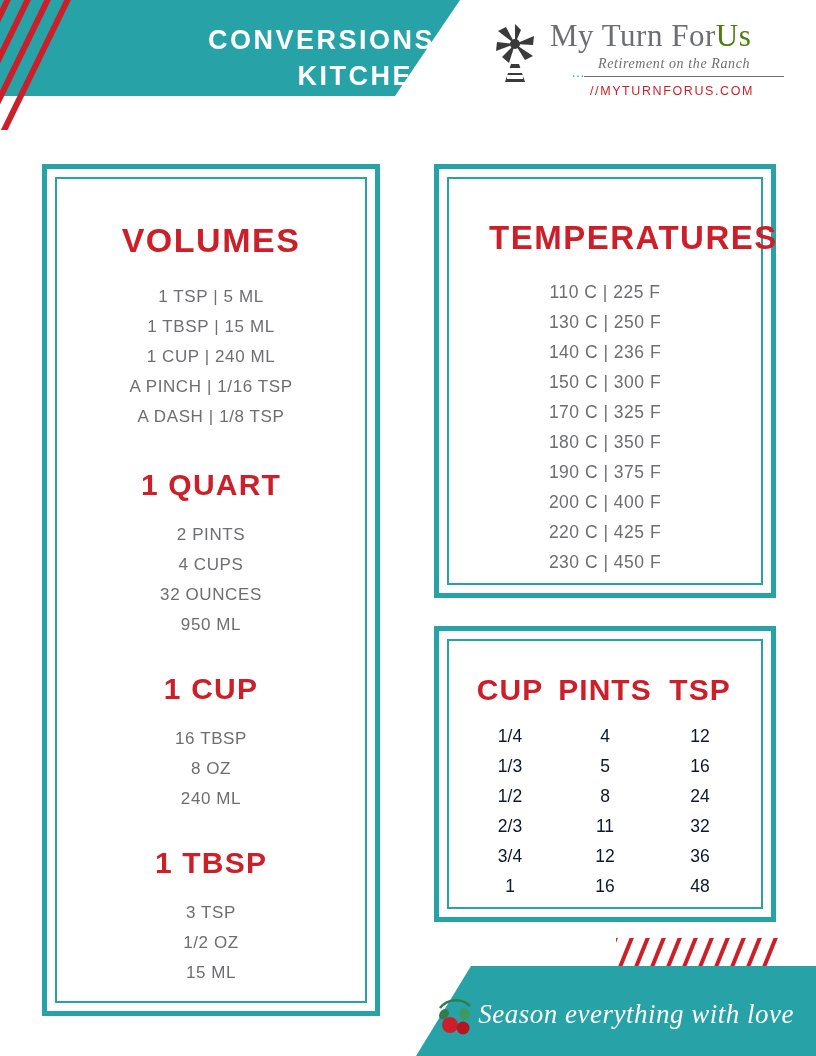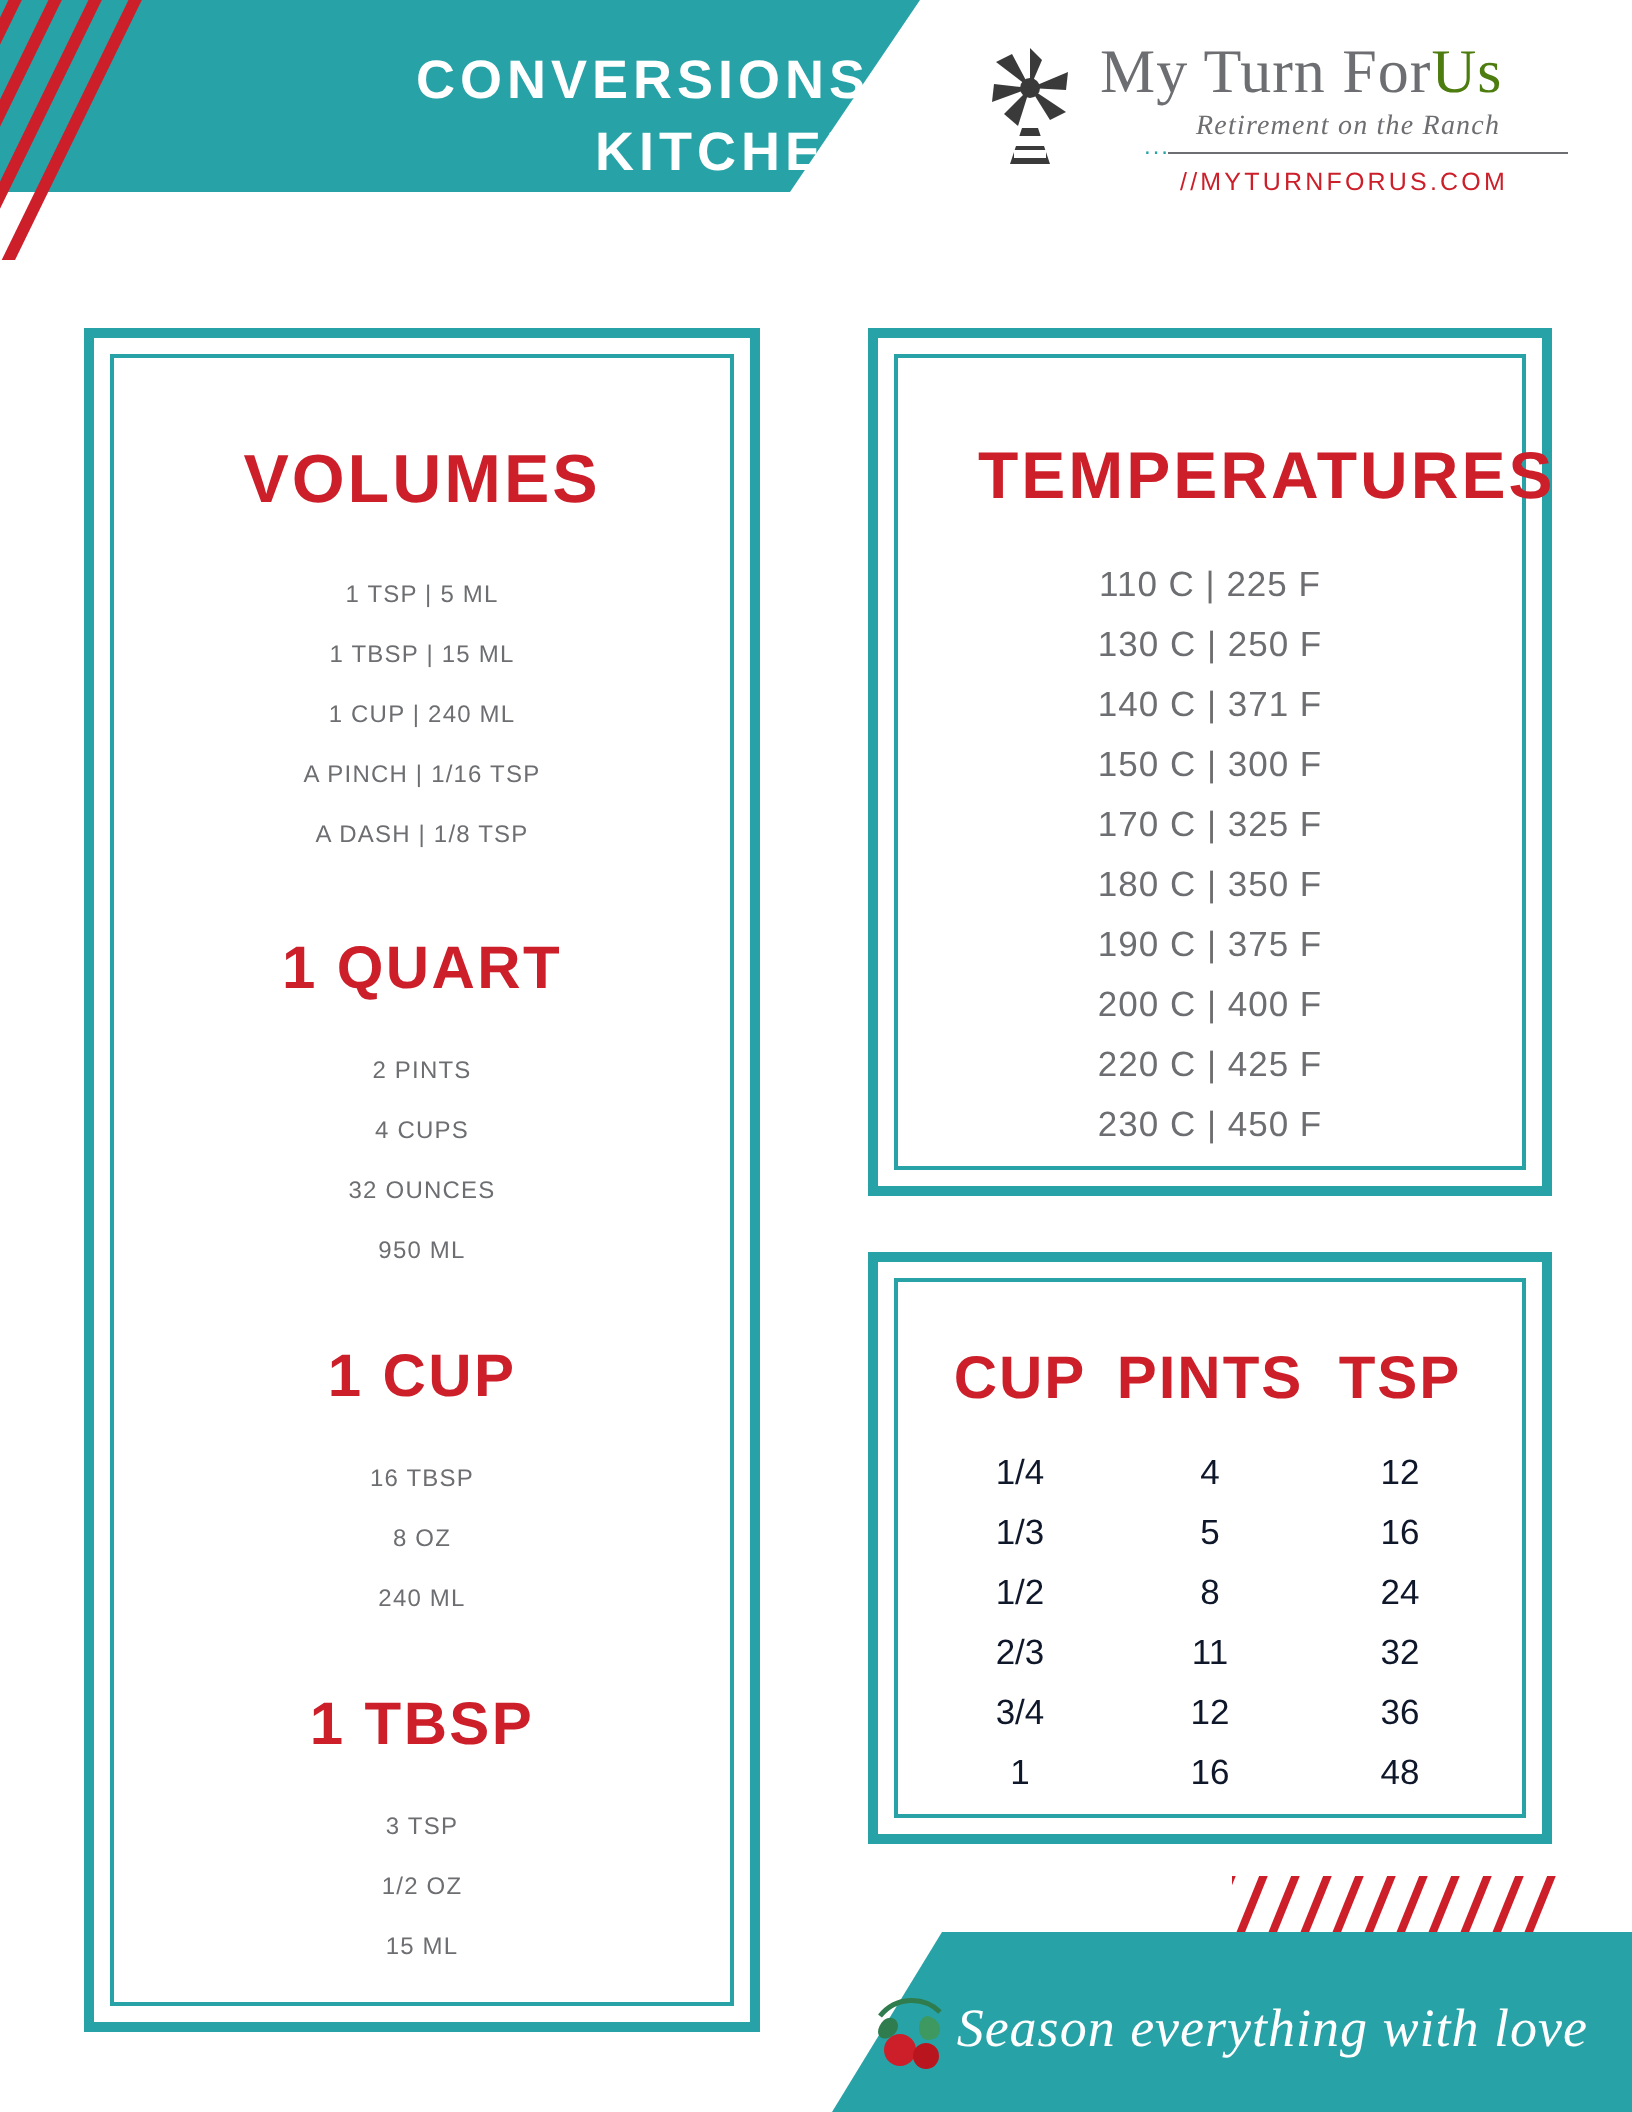--- a/index.html
+++ b/index.html
@@ -172,21 +172,21 @@
   .sub-title {
     font-size: 30px;
     color: #cc1f2a;
     font-weight: bold;
     letter-spacing: 1.2px;
     text-align: center;
   }
   .rows {
     text-align: center;
     color: #6d6e71;
-    font-size: 12px;
+    font-size: 17px;
     line-height: 30px;
     letter-spacing: 0.6px;
   }
   .temp-title {
     font-size: 33px;
     margin-top: 40px;
     padding-left: 40px;
   }
   .temp-rows {
     text-align: center;
@@ -357,21 +357,21 @@
 
   </div>
 </div>
 
 <div class="panel" id="temperatures-panel">
   <div class="panel-inner">
     <div class="section-title temp-title">TEMPERATURES</div>
     <div class="temp-rows">
       <div>110 C  |  225 F</div>
       <div>130 C  |  250 F</div>
-      <div>140 C  |  371 F</div>
+      <div>140 C  |  236 F</div>
       <div>150 C  |  300 F</div>
       <div>170 C  |  325 F</div>
       <div>180 C  |  350 F</div>
       <div>190 C  |  375 F</div>
       <div>200 C  |  400 F</div>
       <div>220 C  |  425 F</div>
       <div>230 C  |  450 F</div>
     </div>
   </div>
 </div>

